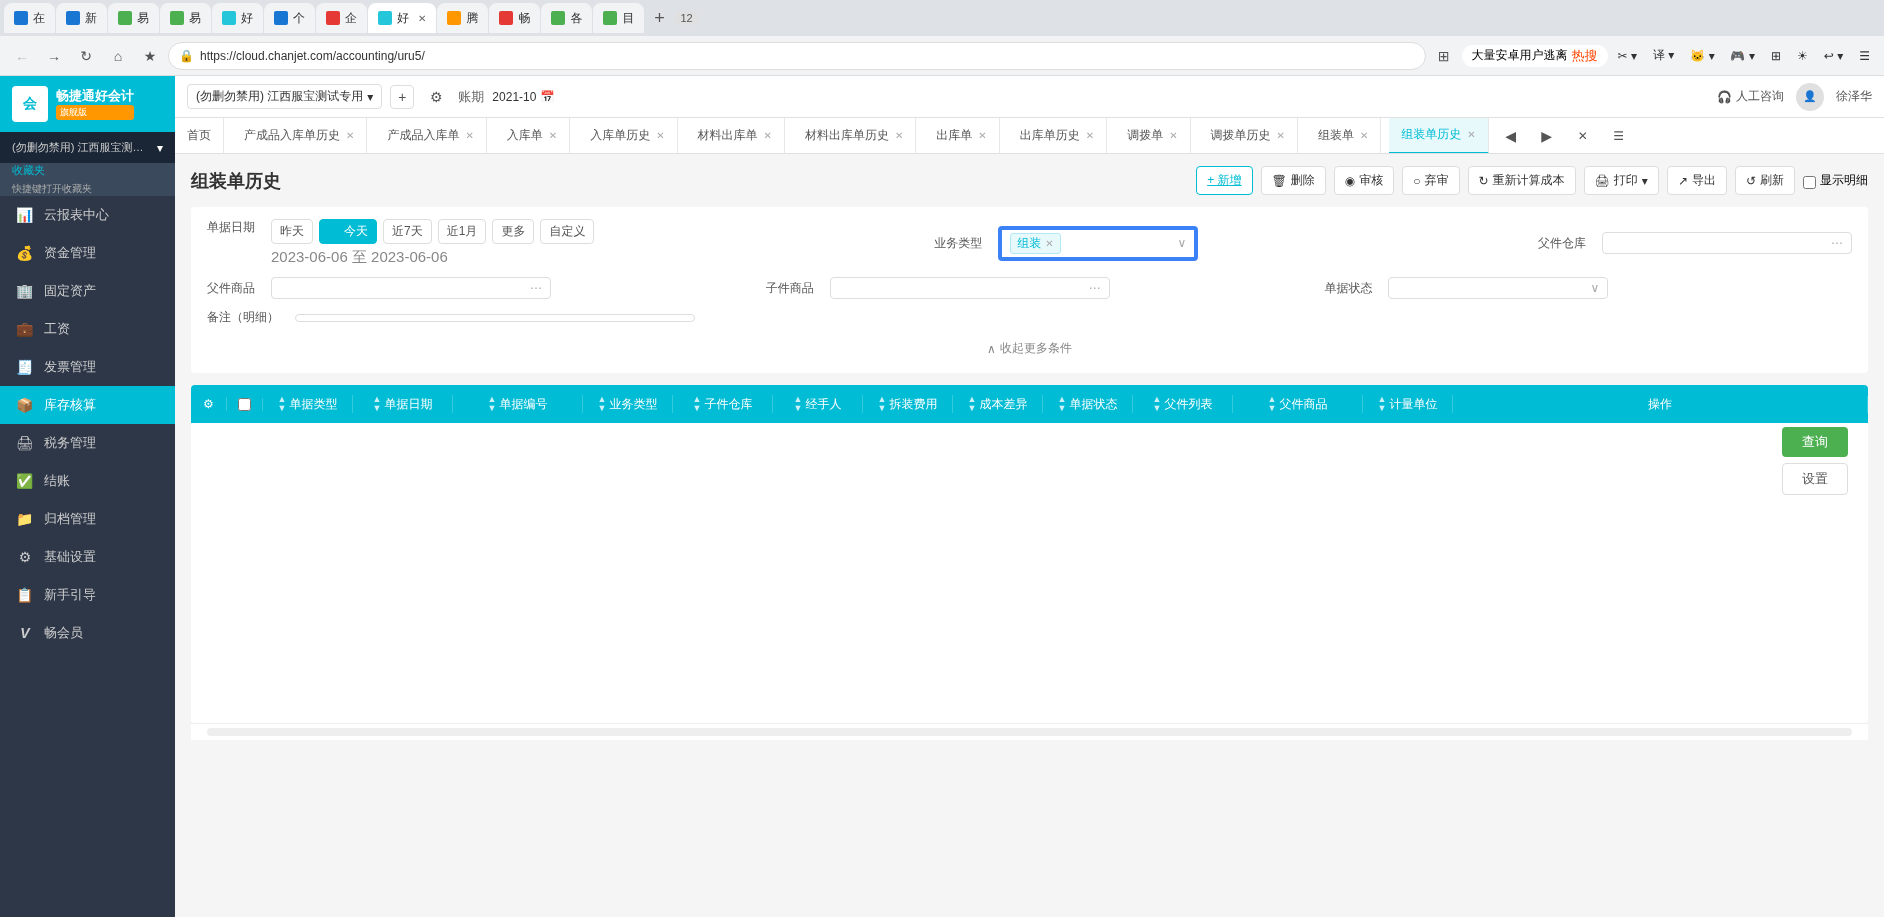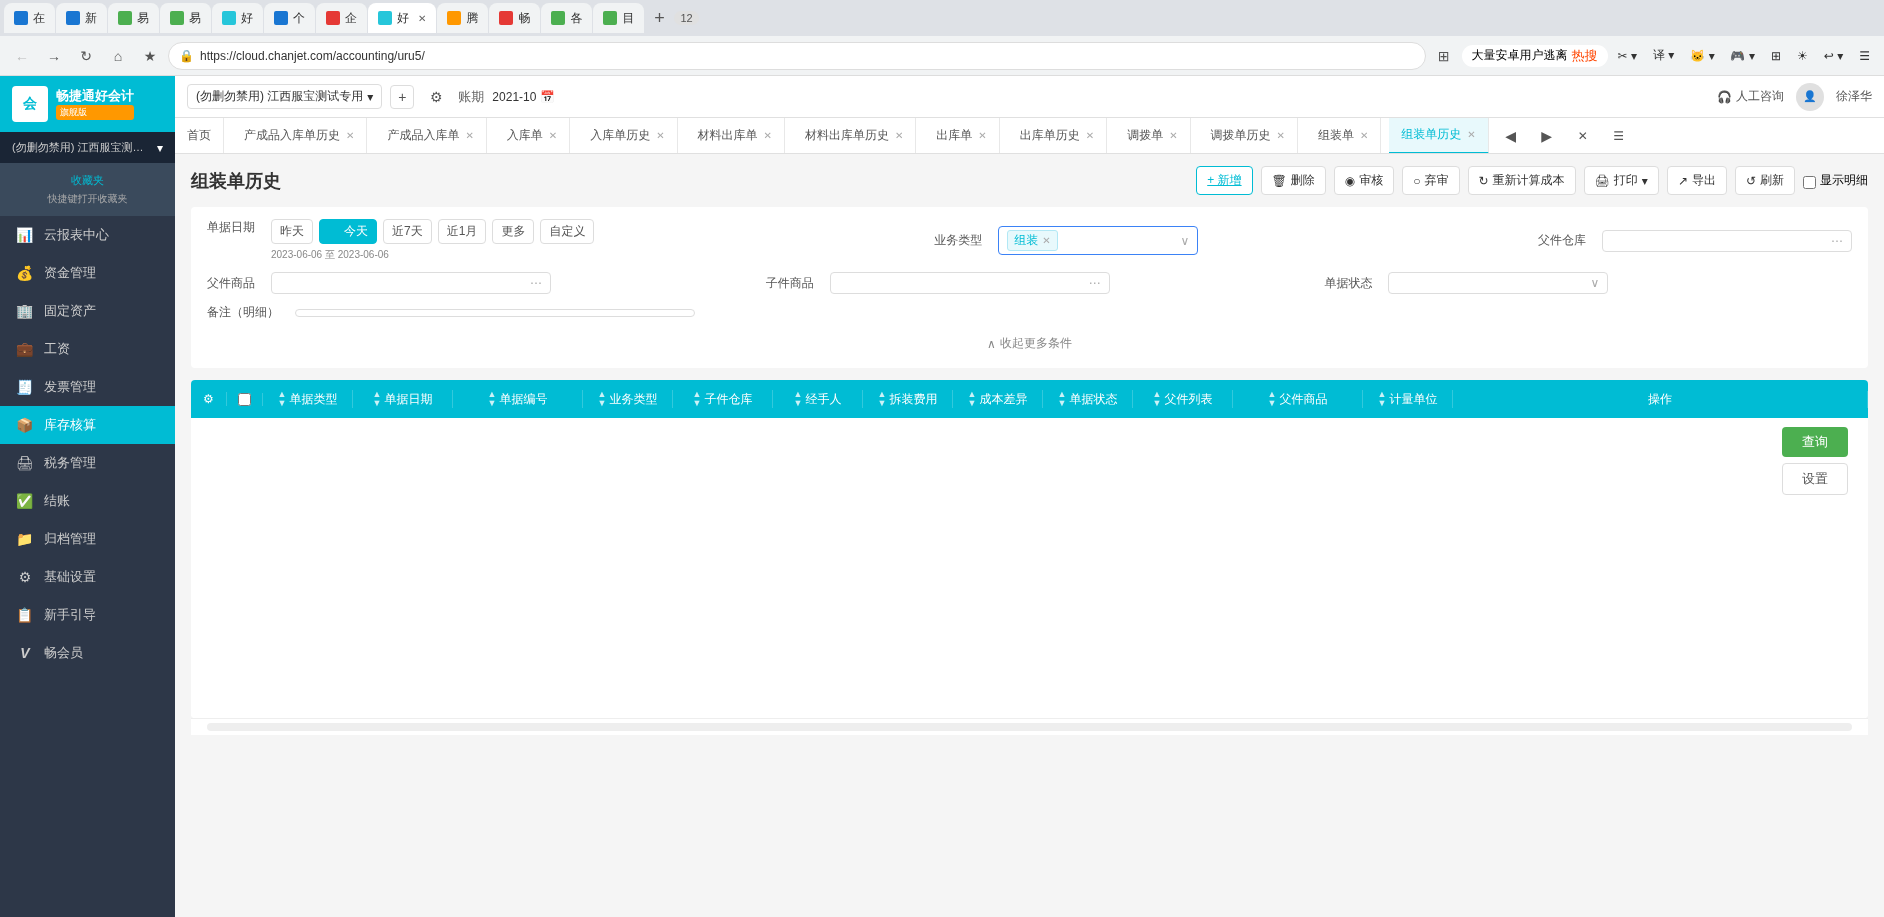--- a/index.html
+++ b/index.html
@@ -26,21 +26,21 @@
     .app-container { display: flex; width: 1884px; height: calc(917px - 76px); }
 
     
     .sidebar { width: 175px; background: #2d3748; display: flex; flex-direction: column; color: #fff; flex-shrink: 0; }
     .sidebar-logo { background: #00bcd4; padding: 10px 12px; display: flex; align-items: center; gap: 8px; }
     .logo-icon { width: 36px; height: 36px; background: #fff; border-radius: 4px; display: flex; align-items: center; justify-content: center; color: #00bcd4; font-weight: bold; font-size: 14px; }
     .logo-text { color: #fff; font-size: 13px; font-weight: bold; line-height: 1.3; }
     .logo-badge { background: #ff9800; color: #fff; font-size: 9px; padding: 1px 4px; border-radius: 3px; }
     .sidebar-account { padding: 8px 12px; background: #1a2535; display: flex; align-items: center; gap: 6px; cursor: pointer; }
     .account-name { font-size: 11px; color: #ccc; flex: 1; overflow: hidden; text-overflow: ellipsis; white-space: nowrap; }
-    .sidebar-favorites { padding: 10px 12px; background: #3a4a5c; text-align: center; }
+    .sidebar-favorites { padding: 0 12px; background: #3a4a5c; }
     .favorites-title { font-size: 11px; color: #00bcd4; margin-bottom: 4px; }
     .favorites-sub { font-size: 10px; color: #aaa; }
     .sidebar-nav { flex: 1; overflow-y: auto; }
     .nav-item { display: flex; align-items: center; gap: 10px; padding: 10px 16px; cursor: pointer; color: #ccc; font-size: 13px; }
     .nav-item.active { background: #00bcd4; color: #fff; }
     .nav-icon { width: 18px; height: 18px; display: flex; align-items: center; justify-content: center; font-size: 14px; }
 
     
     .main-content { flex: 1; display: flex; flex-direction: column; background: #f5f5f5; overflow: hidden; }
 
@@ -71,22 +71,22 @@
     .action-btn.primary { background: #fff; border-color: #ddd; color: #333; }
     .action-btn.add-btn { background: #fff; border-color: #00bcd4; color: #00bcd4; text-decoration: underline; }
 
     
     .filter-area { background: #fff; border-radius: 4px; padding: 12px 16px; margin-bottom: 12px; }
     .filter-row { display: flex; align-items: center; gap: 16px; margin-bottom: 10px; }
     .filter-label { color: #555; font-size: 12px; white-space: nowrap; min-width: 56px; }
     .filter-date-group { display: flex; align-items: center; gap: 6px; }
     .date-btn { padding: 3px 8px; border-radius: 4px; font-size: 12px; cursor: pointer; border: 1px solid #ddd; color: #555; background: #fff; }
     .date-btn.active { background: #00bcd4; color: #fff; border-color: #00bcd4; padding-left: 24px; }
-    .date-range { font-size: 10px; color: #888; }
-    .filter-tag-input { display: flex; align-items: center; gap: 6px; border: 1px solid #3b82f6; border-radius: 4px; padding: 3px 8px; min-width: 180px; }
+    .date-range { font-size: 15px; color: #888; }
+    .filter-tag-input { display: flex; align-items: center; gap: 6px; border: 4px solid #3b82f6; border-radius: 4px; padding: 3px 8px; min-width: 180px; }
     .tag-item { background: #e8f9fc; color: #00bcd4; border: 1px solid #b2e8f5; border-radius: 3px; padding: 1px 6px; font-size: 12px; display: flex; align-items: center; gap: 4px; }
     .tag-close { color: #aaa; cursor: pointer; font-size: 10px; }
     .filter-select { border: 1px solid #ddd; border-radius: 4px; padding: 3px 8px; font-size: 12px; color: #555; min-width: 120px; display: flex; align-items: center; justify-content: space-between; cursor: pointer; background: #fff; }
     .filter-input-with-icon { display: flex; align-items: center; border: 1px solid #ddd; border-radius: 4px; padding: 3px 8px; min-width: 180px; background: #fff; }
     .collapse-bar { text-align: center; padding: 4px 0; cursor: pointer; color: #888; font-size: 12px; display: flex; align-items: center; justify-content: center; gap: 4px; }
     .query-btn { background: #4caf50; color: #fff; border: none; border-radius: 4px; padding: 6px 20px; font-size: 13px; cursor: pointer; }
     .setting-btn { background: #fff; color: #555; border: 1px solid #ddd; border-radius: 4px; padding: 6px 14px; font-size: 13px; cursor: pointer; }
 
     
     .data-table { background: #fff; border-radius: 4px; overflow: hidden; }

